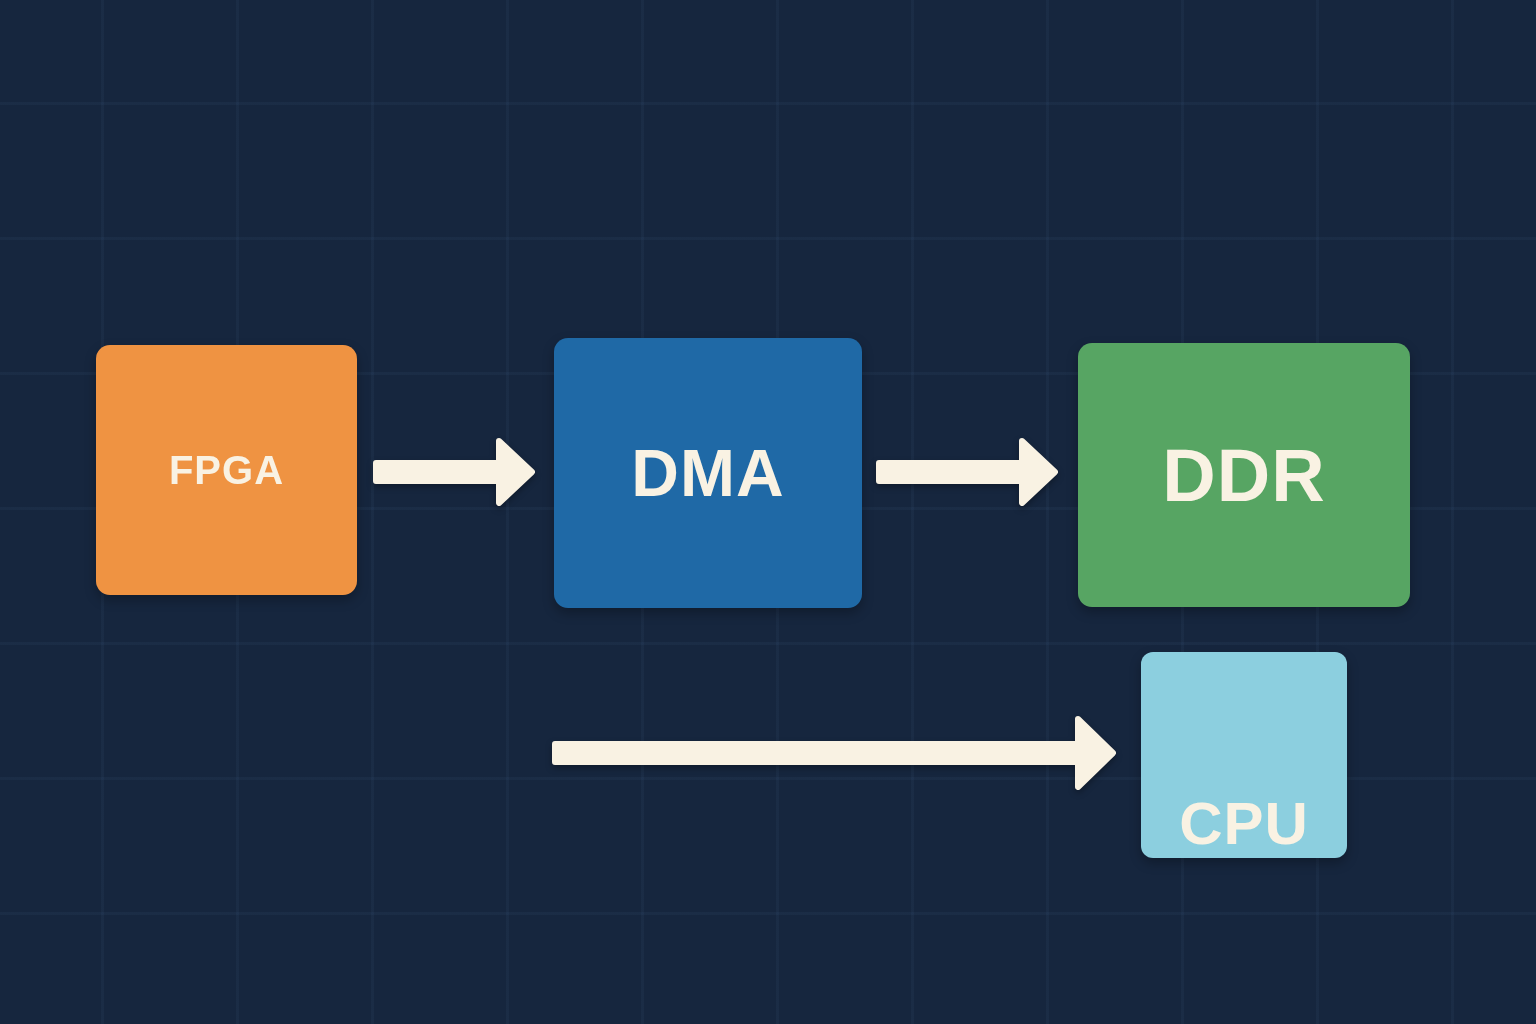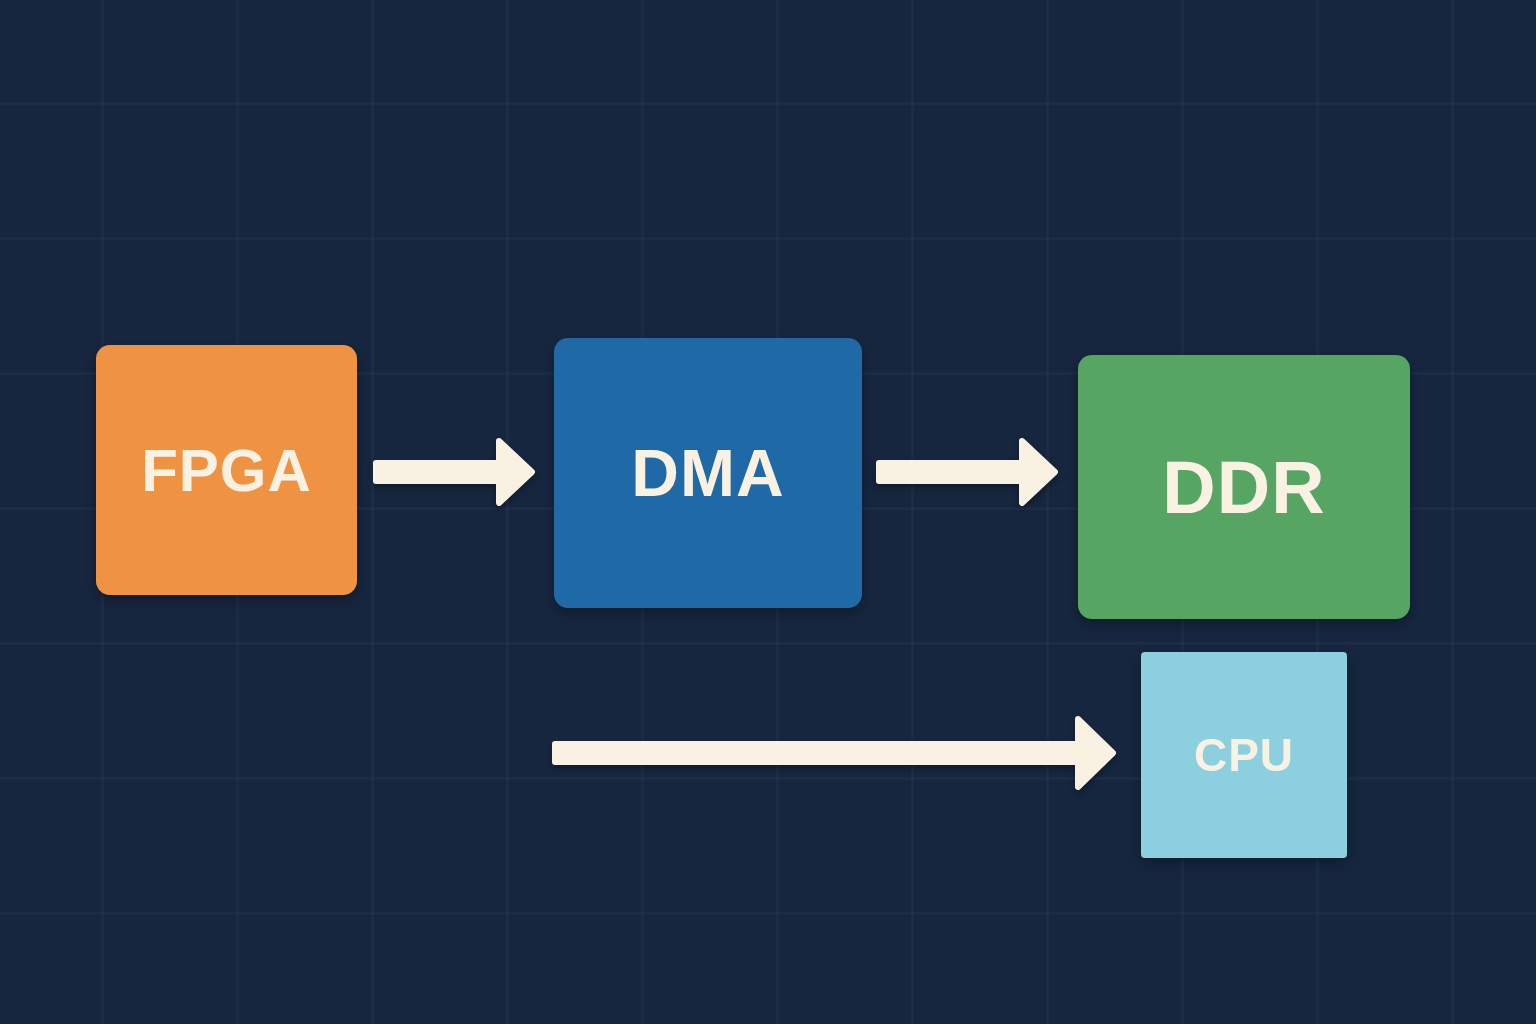--- a/index.html
+++ b/index.html
@@ -28,24 +28,24 @@
     display: flex;
     align-items: center;
     justify-content: center;
     border-radius: 14px;
     box-shadow: 0 5px 12px rgba(0,0,0,0.28);
     color: #F9F2E3;
     font-weight: bold;
     letter-spacing: 1px;
     user-select: none;
   }
-  .node-fpga { left: 96px;  top: 345px; width: 261px; height: 250px; font-size: 60px; }
+  .node-fpga { left: 96px;  top: 345px; width: 261px; height: 250px; font-size: 40px; }
   .node-dma  { left: 554px; top: 338px; width: 308px; height: 270px; font-size: 66px; }
   .node-ddr  { left: 1078px; top: 343px; width: 332px; height: 264px; font-size: 74px; }
-  .node-cpu  { left: 1141px; top: 652px; width: 206px; height: 206px; font-size: 46px; border-radius: 4px; }
+  .node-cpu  { left: 1141px; top: 652px; width: 206px; height: 206px; font-size: 60px; border-radius: 12px; align-items: flex-end; }
   .arrow {
     position: absolute;
     filter: drop-shadow(0 3px 3px rgba(0,0,0,0.30));
   }
   .arrow-1 { left: 372px; top: 432px; }
   .arrow-2 { left: 875px; top: 432px; }
   .arrow-3 { left: 550px; top: 712px; }
 </style>
 </head>
 <body>
@@ -61,21 +61,21 @@
   </svg>
 
   <div class="node node-dma" style="background-color: rgb(31, 105, 166); align-items: center;">
     <span style="color: rgb(249, 242, 227);">DMA</span>
   </div>
 
   <svg class="arrow arrow-2" width="190" height="80" viewBox="0 0 190 80">
     <path stroke-width="6" stroke-linejoin="round" d="M 4 31 H 147 V 9 L 180 40 L 147 71 V 49 H 4 Z" fill="#F9F2E3" stroke="#F9F2E3"></path>
   </svg>
 
-  <div class="node node-ddr" style="background-color: rgb(87, 165, 99); margin-top: 12px;">
+  <div class="node node-ddr" style="background-color: rgb(87, 165, 99);">
     <span style="color: rgb(249, 242, 227);">DDR</span>
   </div>
 
   <svg class="arrow arrow-3" width="570" height="82" viewBox="0 0 570 82">
     <path stroke-width="6" stroke-linejoin="round" d="M 5 32 H 528 V 7 L 563 41 L 528 75 V 50 H 5 Z" fill="#F9F2E3" stroke="#F9F2E3"></path>
   </svg>
 
   <div class="node node-cpu" style="background-color: rgb(140, 207, 223);">
     <span style="color: rgb(249, 242, 227);">CPU</span>
   </div>

